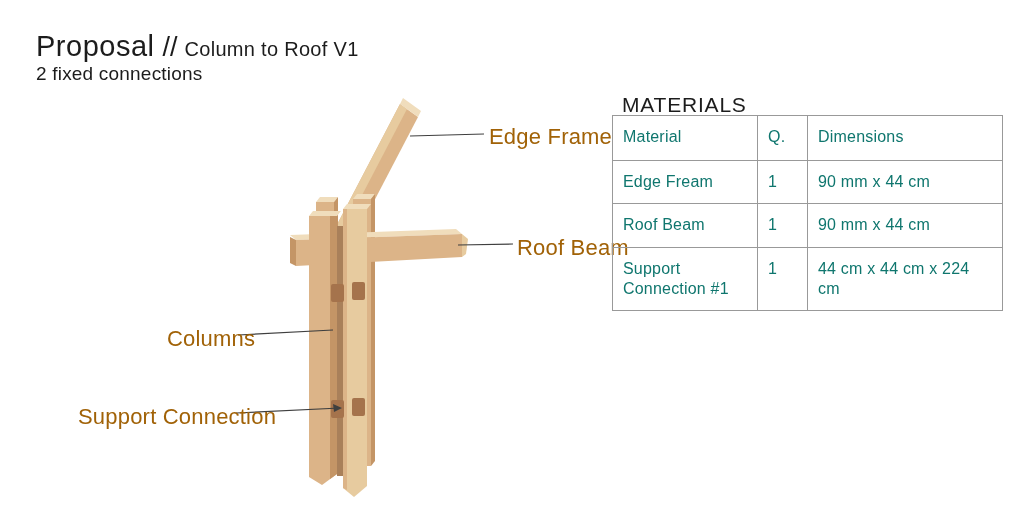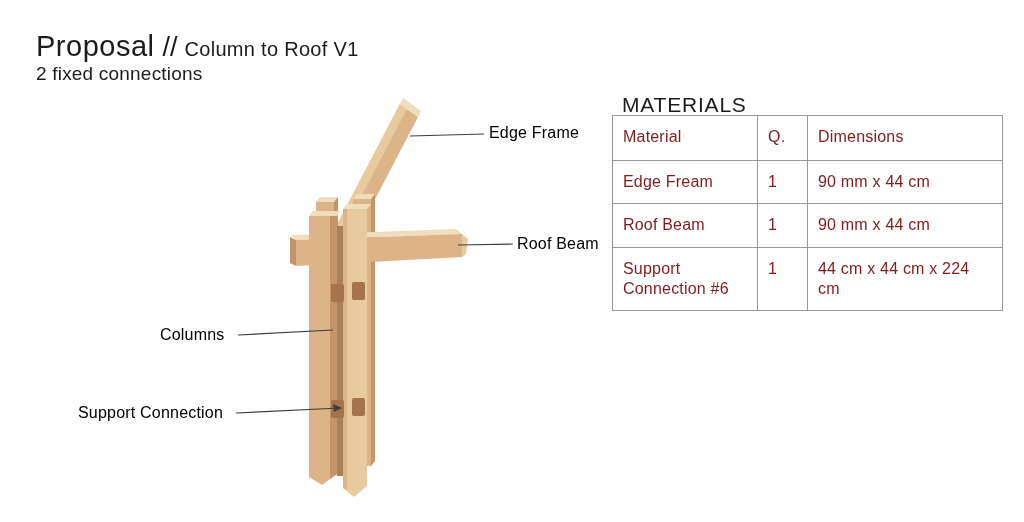--- a/index.html
+++ b/index.html
@@ -16,34 +16,34 @@
   
   .title-block { position: absolute; left: 36px; top: 30px; }
   .title-line { white-space: nowrap; }
   .title-main { font-size: 29px; font-weight: 400; letter-spacing: 0.5px; }
   .title-sep  { font-size: 27px; font-weight: 400; margin: 0 7px 0 8px; }
   .title-detail { font-size: 20px; font-weight: 400; letter-spacing: 0.3px; }
   .subtitle { font-size: 19px; font-weight: 400; letter-spacing: 0.2px; }
   
   .diagram-svg { position: absolute; left: 0; top: 0; width: 1024px; height: 522px; }
   .leader { stroke-width: 1.2px; fill: none; }
-  .dlabel { position: absolute; font-size: 16px; color: #000000; white-space: nowrap; letter-spacing: 0.2px; }
+  .dlabel { position: absolute; font-size: 22px; color: #a16207; white-space: nowrap; letter-spacing: 0.2px; }
   .lbl-edge-frame { left: 489px; top: 124px; }
   .lbl-roof-beam  { left: 517px; top: 235px; }
-  .lbl-columns    { left: 160px; top: 326px; }
+  .lbl-columns    { left: 167px; top: 326px; }
   .lbl-support    { left: 78px;  top: 404px; }
   
   .materials-heading {
     position: absolute; left: 622px; top: 81px;
     font-size: 21px; font-weight: 400; letter-spacing: 0.8px; margin-top: 12px;
   }
   .materials-table {
     position: absolute; left: 612px; top: 115px;
     width: 390px; border-collapse: collapse; table-layout: fixed;
-    font-size: 16px; color: #7f1d1d;
+    font-size: 16px; color: #0f766e;
   }
   .materials-table th, .materials-table td {
     border: 1px solid #999999;
     text-align: left; font-weight: 400;
     padding: 11px 10px; vertical-align: top; line-height: 20px;
     letter-spacing: 0.2px;
   }
   .col-material { width: 145px; }
   .col-qty { width: 50px; }
   .col-dims { width: 195px; }
@@ -134,20 +134,20 @@
         <td>Edge Fream</td>
         <td>1</td>
         <td>90 mm x 44 cm</td>
       </tr>
       <tr>
         <td>Roof Beam</td>
         <td>1</td>
         <td>90 mm x 44 cm</td>
       </tr>
       <tr>
-        <td>Support Connection #6</td>
+        <td>Support Connection #1</td>
         <td>1</td>
         <td>44 cm x 44 cm x 224 cm</td>
       </tr>
     </tbody>
   </table>
 
 </div>
 
 </body></html>

